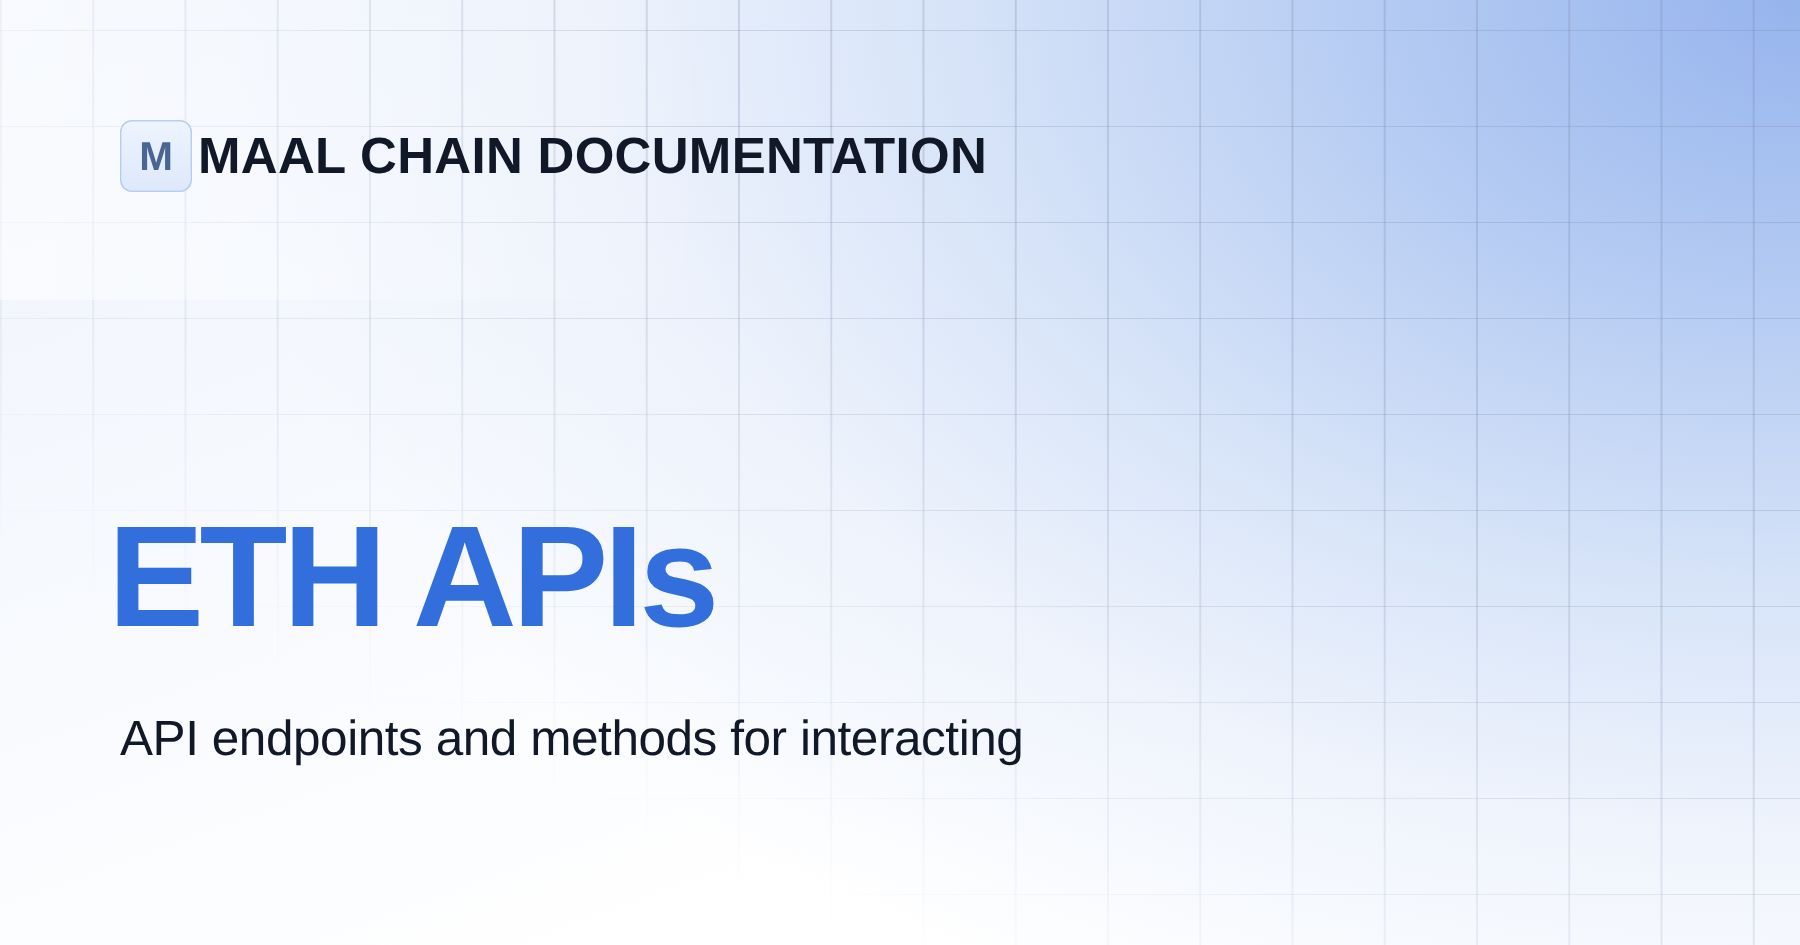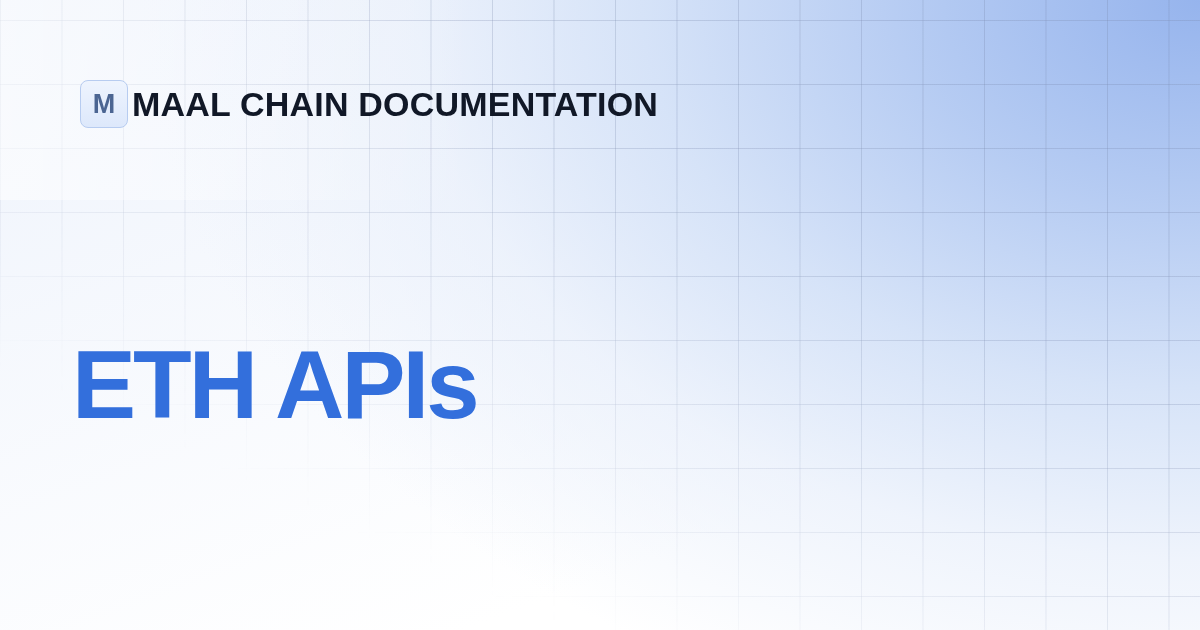--- a/index.html
+++ b/index.html
@@ -121,13 +121,14 @@
 <div class="brand">
   <div class="logo-box">
     <span class="logo-letter">M</span>
   </div>
   <span class="brand-name">MAAL CHAIN DOCUMENTATION</span>
 </div>
 
 <h1 class="heading">ETH APIs</h1>
 
 <p class="subtitle">
+  <span>API endpoints and methods for interacting</span>
 </p>
 
 </body></html>

